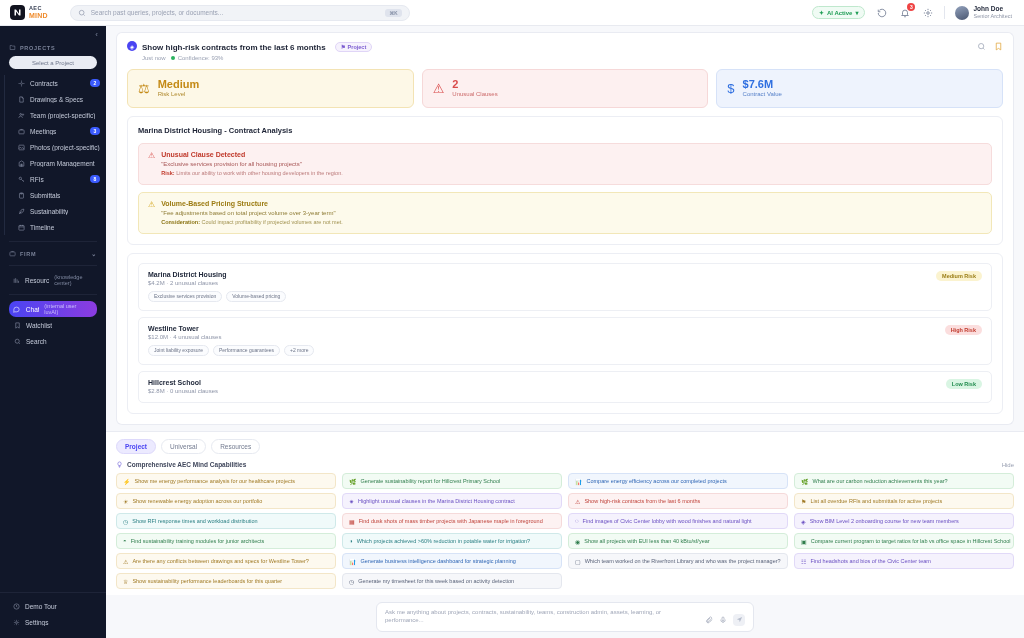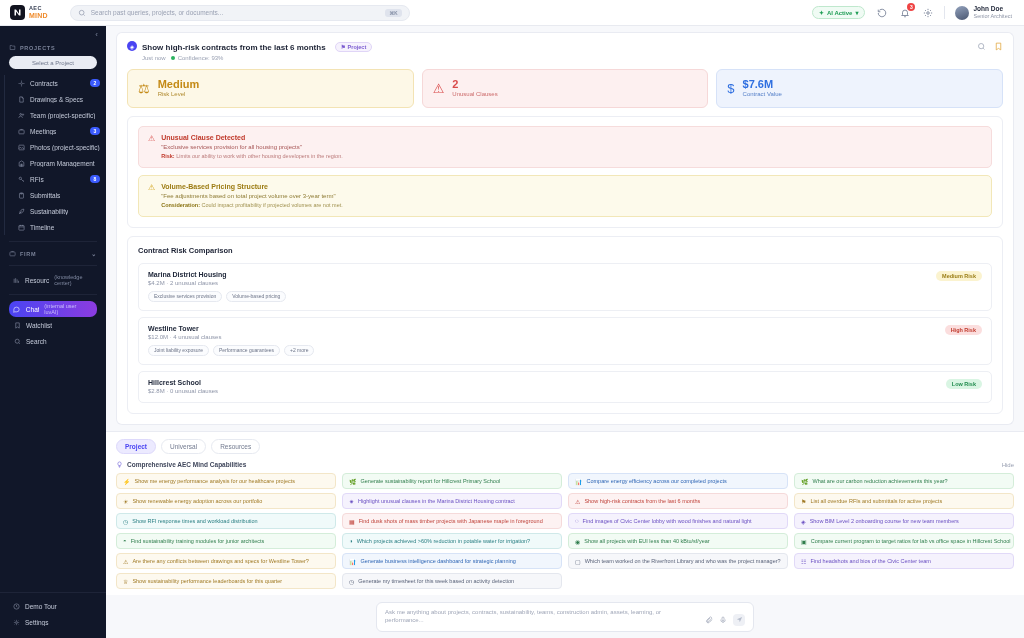--- a/index.html
+++ b/index.html
@@ -551,20 +551,21 @@
             <div class="metric m-blue">
               <div class="mico">$</div>
               <div>
                 <div class="mval">$7.6M</div>
                 <div class="mlbl">Contract Value</div>
               </div>
             </div>
           </div>
 
           <div class="sec-card">
+            <div class="sec-title">Marina District Housing - Contract Analysis</div>
 
             <div class="alert a-red">
               <div class="a-ico">⚠</div>
               <div>
                 <div class="a-title">Unusual Clause Detected</div>
                 <div class="a-quote">"Exclusive services provision for all housing projects"</div>
                 <div class="a-note">
                   <b>Risk:</b><span> Limits our ability to work with other housing developers in the region.</span>
                 </div>
               </div>
@@ -576,21 +577,20 @@
                 <div class="a-title">Volume-Based Pricing Structure</div>
                 <div class="a-quote">"Fee adjustments based on total project volume over 3-year term"</div>
                 <div class="a-note">
                   <b>Consideration:</b><span> Could impact profitability if projected volumes are not met.</span>
                 </div>
               </div>
             </div>
           </div>
 
           <div class="sec-card">
-            <div class="sec-title">Contract Risk Comparison</div>
 
             <div class="risk-row">
               <div>
                 <div class="r-name">Marina District Housing</div>
                 <div class="r-meta">$4.2M · 2 unusual clauses</div>
                 <div class="r-tags">
                   <span class="r-tag">Exclusive services provision</span>
                   <span class="r-tag">Volume-based pricing</span>
                 </div>
               </div>

